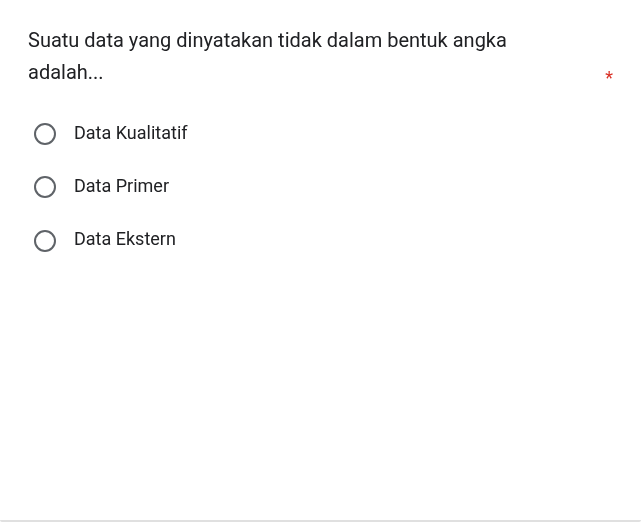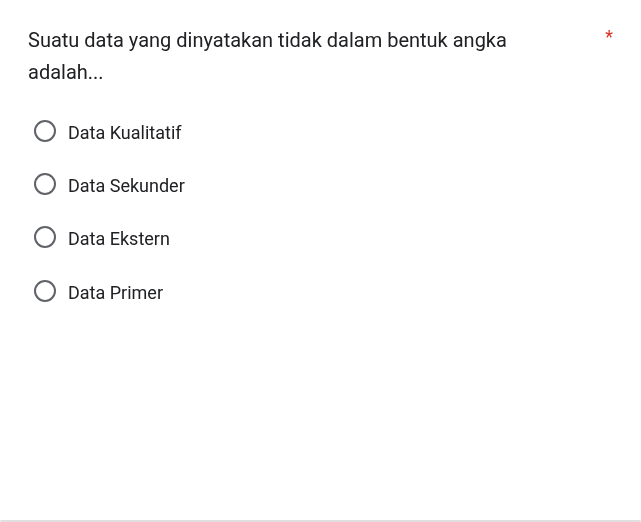--- a/index.html
+++ b/index.html
@@ -10,21 +10,21 @@
     body {
       font-family: 'Google Sans', Roboto, Arial, sans-serif;
       background: #fff;
       width: 641px;
       height: 522px;
       padding: 24px 28px;
       position: relative;
     }
     .question-header {
       display: flex;
-      align-items: flex-start;
+      align-items: flex-end;
       margin-bottom: 32px;
     }
     .question-text {
       font-size: 20px;
       line-height: 1.6;
       color: #202124;
       flex: 1;
       padding-right: 40px;
     }
     .required-asterisk {
@@ -34,22 +34,22 @@
       padding-top: 2px;
     }
     .options {
       display: flex;
       flex-direction: column;
       gap: 28px;
       padding-left: 6px;
     }
     .option {
       display: flex;
-      align-items: flex-start;
-      gap: 12px;
+      align-items: flex-end;
+      gap: 18px;
       cursor: pointer;
     }
     .radio {
       width: 22px;
       height: 22px;
       border: 2.5px solid #5f6368;
       border-radius: 50%;
       flex-shrink: 0;
     }
     .option-label {
@@ -75,25 +75,21 @@
   <div class="required-asterisk">*</div>
 </div>
 
 <div class="options">
   <label class="option">
     <span class="radio"></span>
     <span class="option-label">Data Kualitatif</span>
   </label>
   <label class="option">
     <span class="radio"></span>
-    <span class="option-label">Data Sekunder</span>
+    <span class="option-label">Data Primer</span>
   </label>
   <label class="option">
     <span class="radio"></span>
     <span class="option-label">Data Ekstern</span>
-  </label>
-  <label class="option">
-    <span class="radio"></span>
-    <span class="option-label">Data Primer</span>
   </label>
 </div>
 
 <div class="bottom-border"></div>
 
 </body></html>

